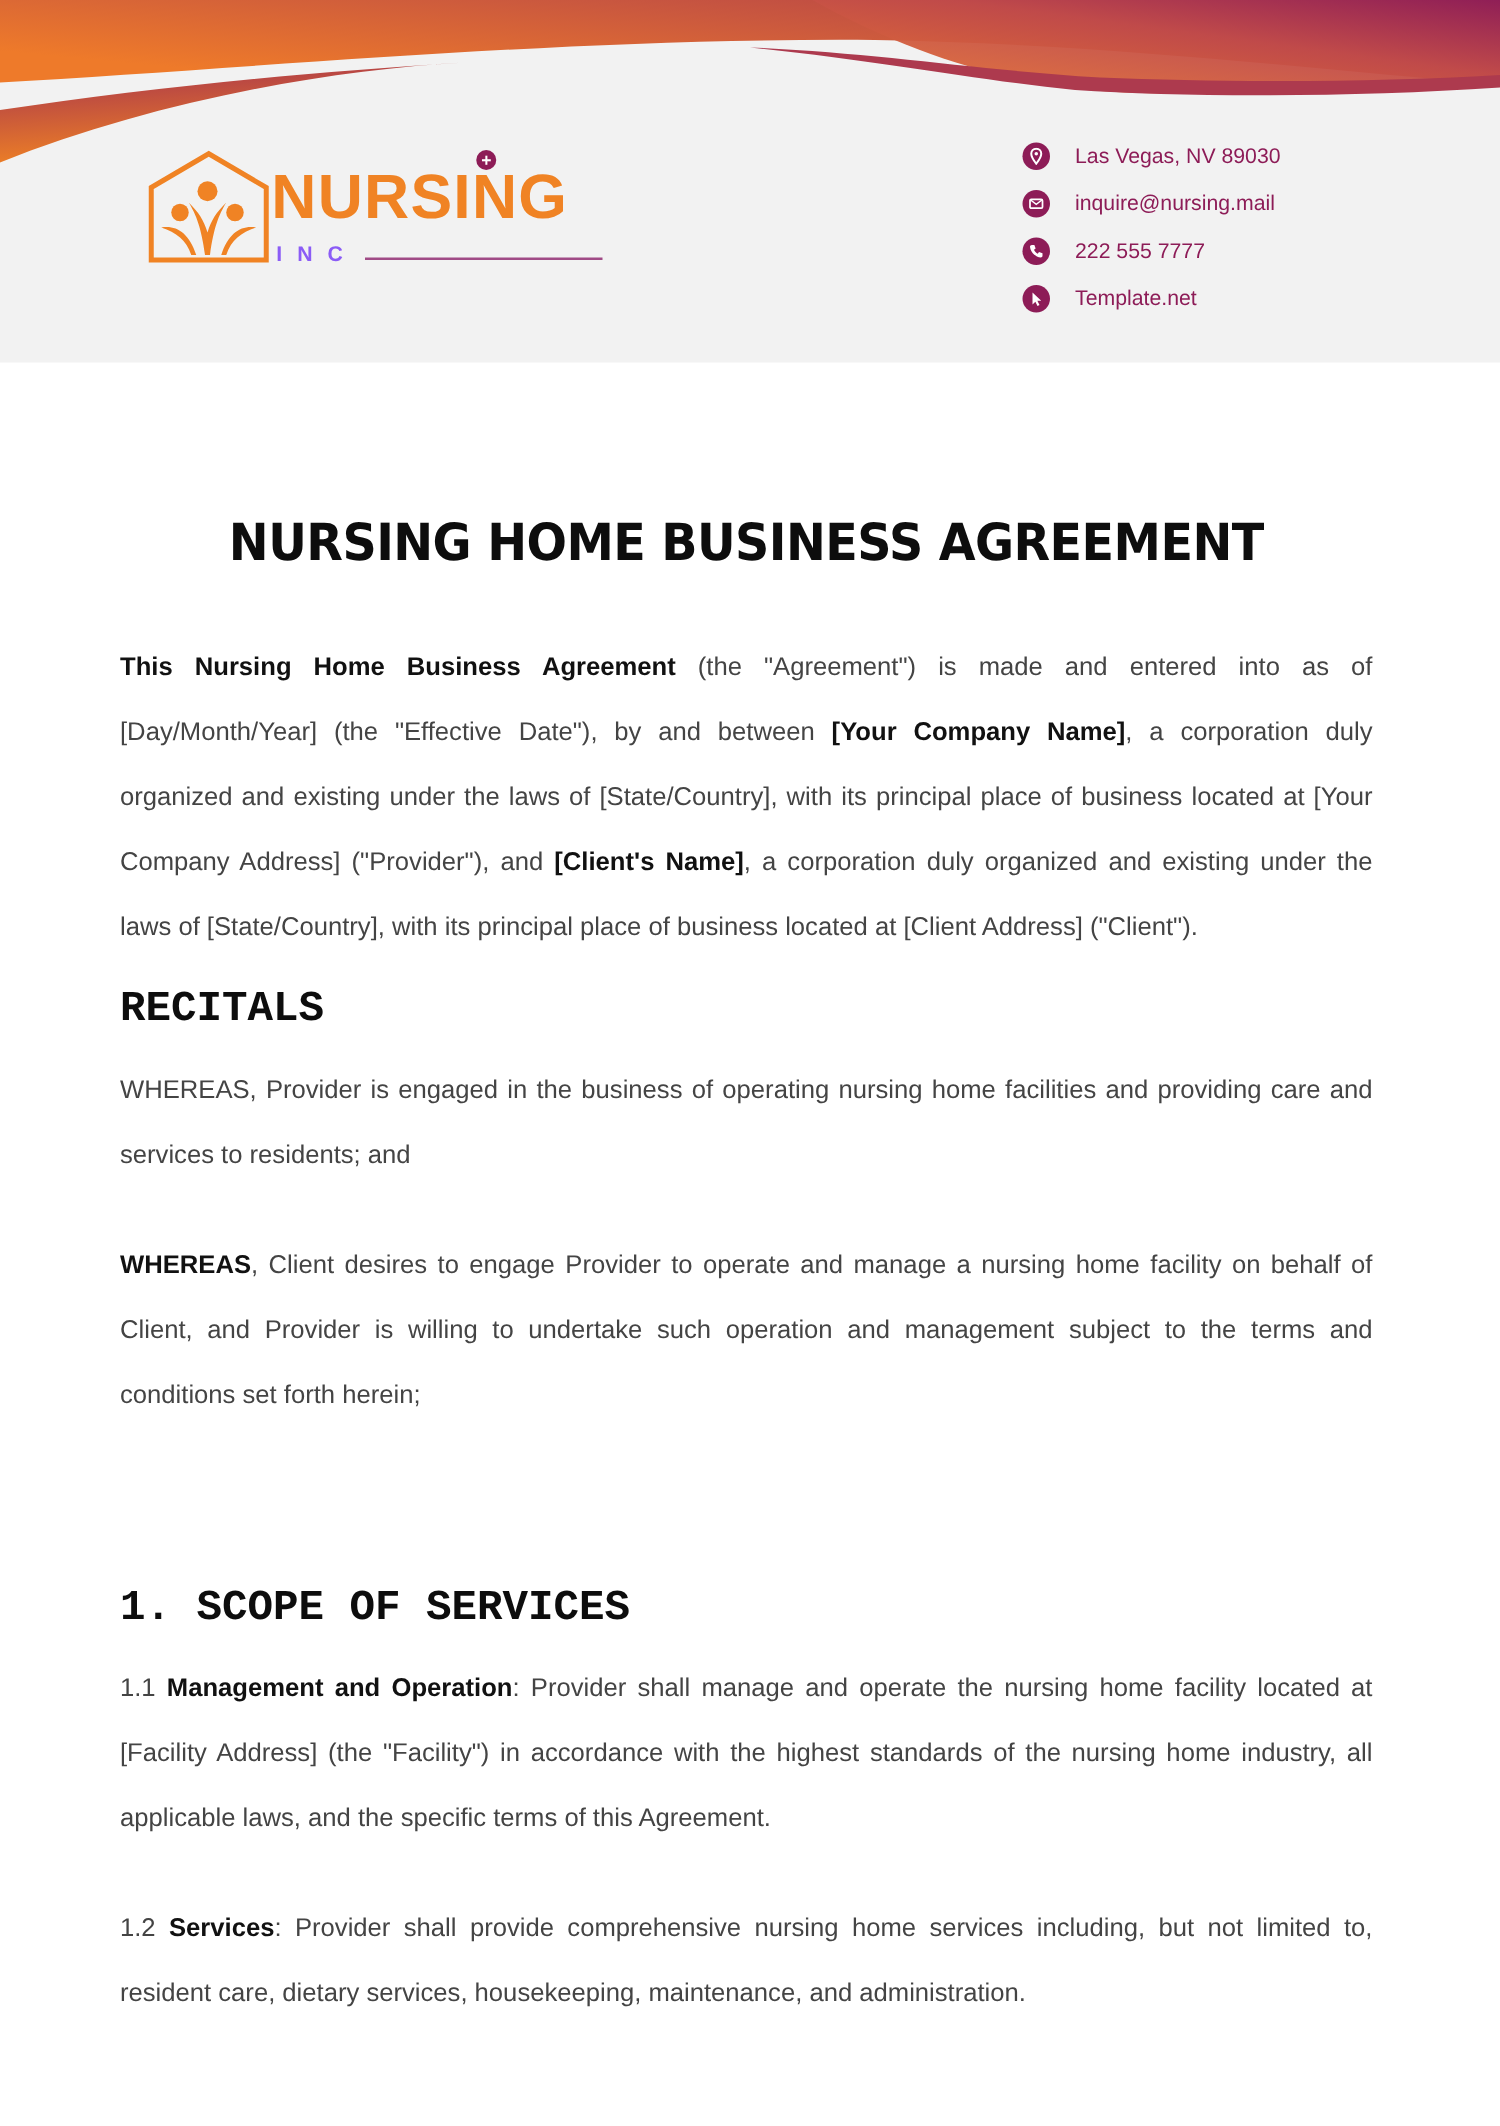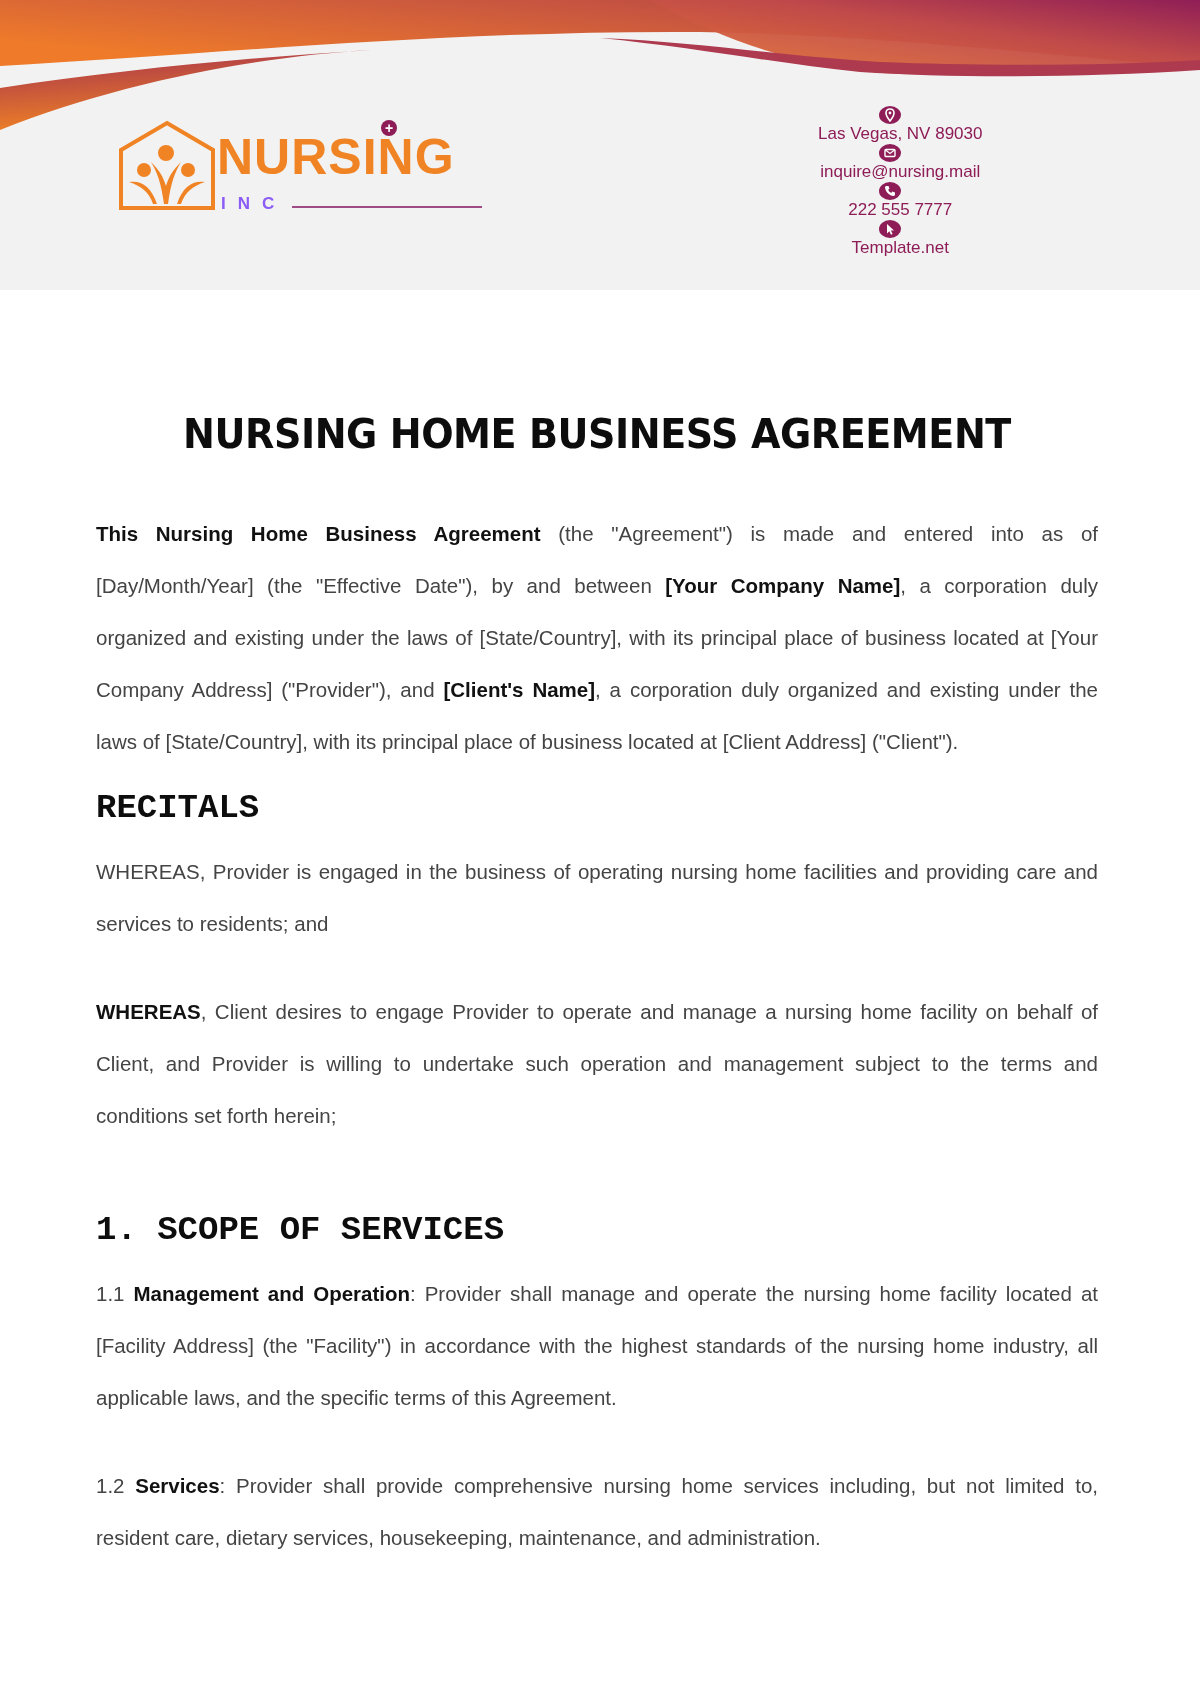--- a/index.html
+++ b/index.html
@@ -51,21 +51,20 @@
       position: absolute; left: 175px; top: 86px;
       width: 190px; height: 2px; background: #a04b86;
     }
 
     .contacts {
       position: absolute; left: 818px; top: 106px;
     }
     .contact-row {
       display: flex; align-items: center;
       height: 38px;
-      flex-direction: column;
     }
     .contact-row .ic {
       width: 22px; height: 22px; border-radius: 50%;
       background: #8d1c57;
       display: flex; align-items: center; justify-content: center;
       margin-right: 20px;
     }
     .contact-row .ic svg { width: 14px; height: 14px; }
     .contact-row .txt {
       font-size: 17px; color: #8d1c57;
@@ -97,21 +96,21 @@
     .doc p b { color: #111111; font-weight: bold; }
     .doc h2 {
       font-family: Liberation Mono, monospace;
       font-weight: bold;
       font-size: 34px;
       color: #0d0d0d;
       line-height: 40px;
     }
     .h-recitals { margin-top: 20px; margin-bottom: 18px; }
     .gap { height: 36px; }
-    .h-scope { margin-top: 32px; margin-bottom: 18px; }
+    .h-scope { margin-top: 89px; margin-bottom: 18px; }
   </style>
 </head>
 <body>
 
 <div class="header">
   <svg class="waves" width="1200" height="290" viewBox="0 0 1200 290">
     <defs>
       <linearGradient id="gTop" x1="0" y1="0.6" x2="1" y2="0">
         <stop offset="0" stop-color="#ee7a2a"></stop>
         <stop offset="0.55" stop-color="#c9573f"></stop>

